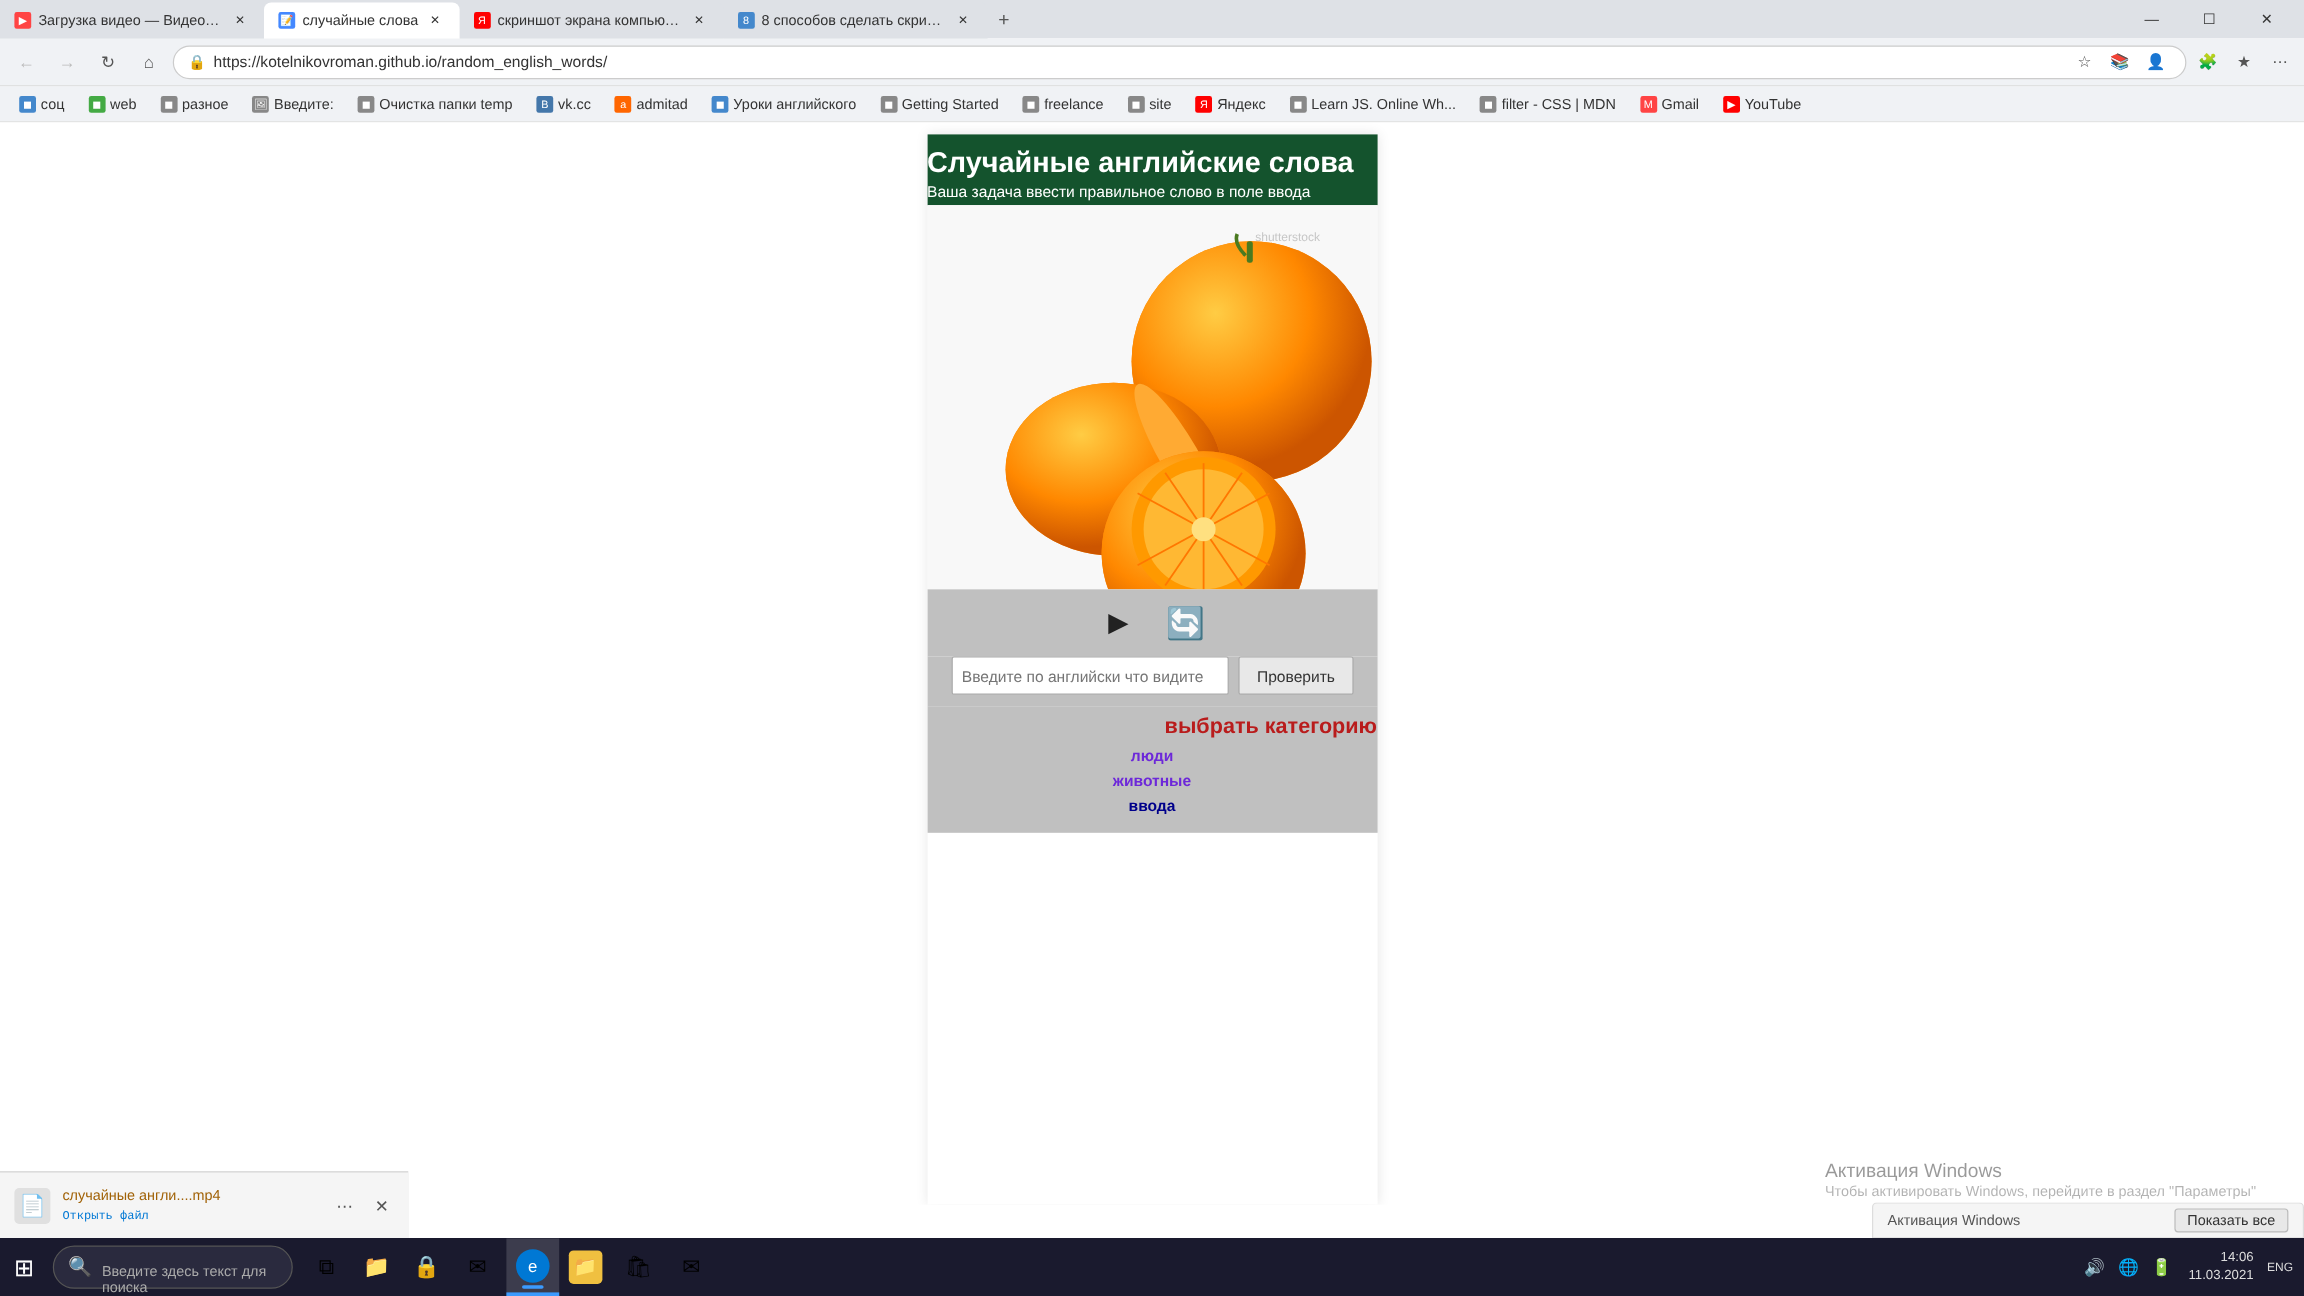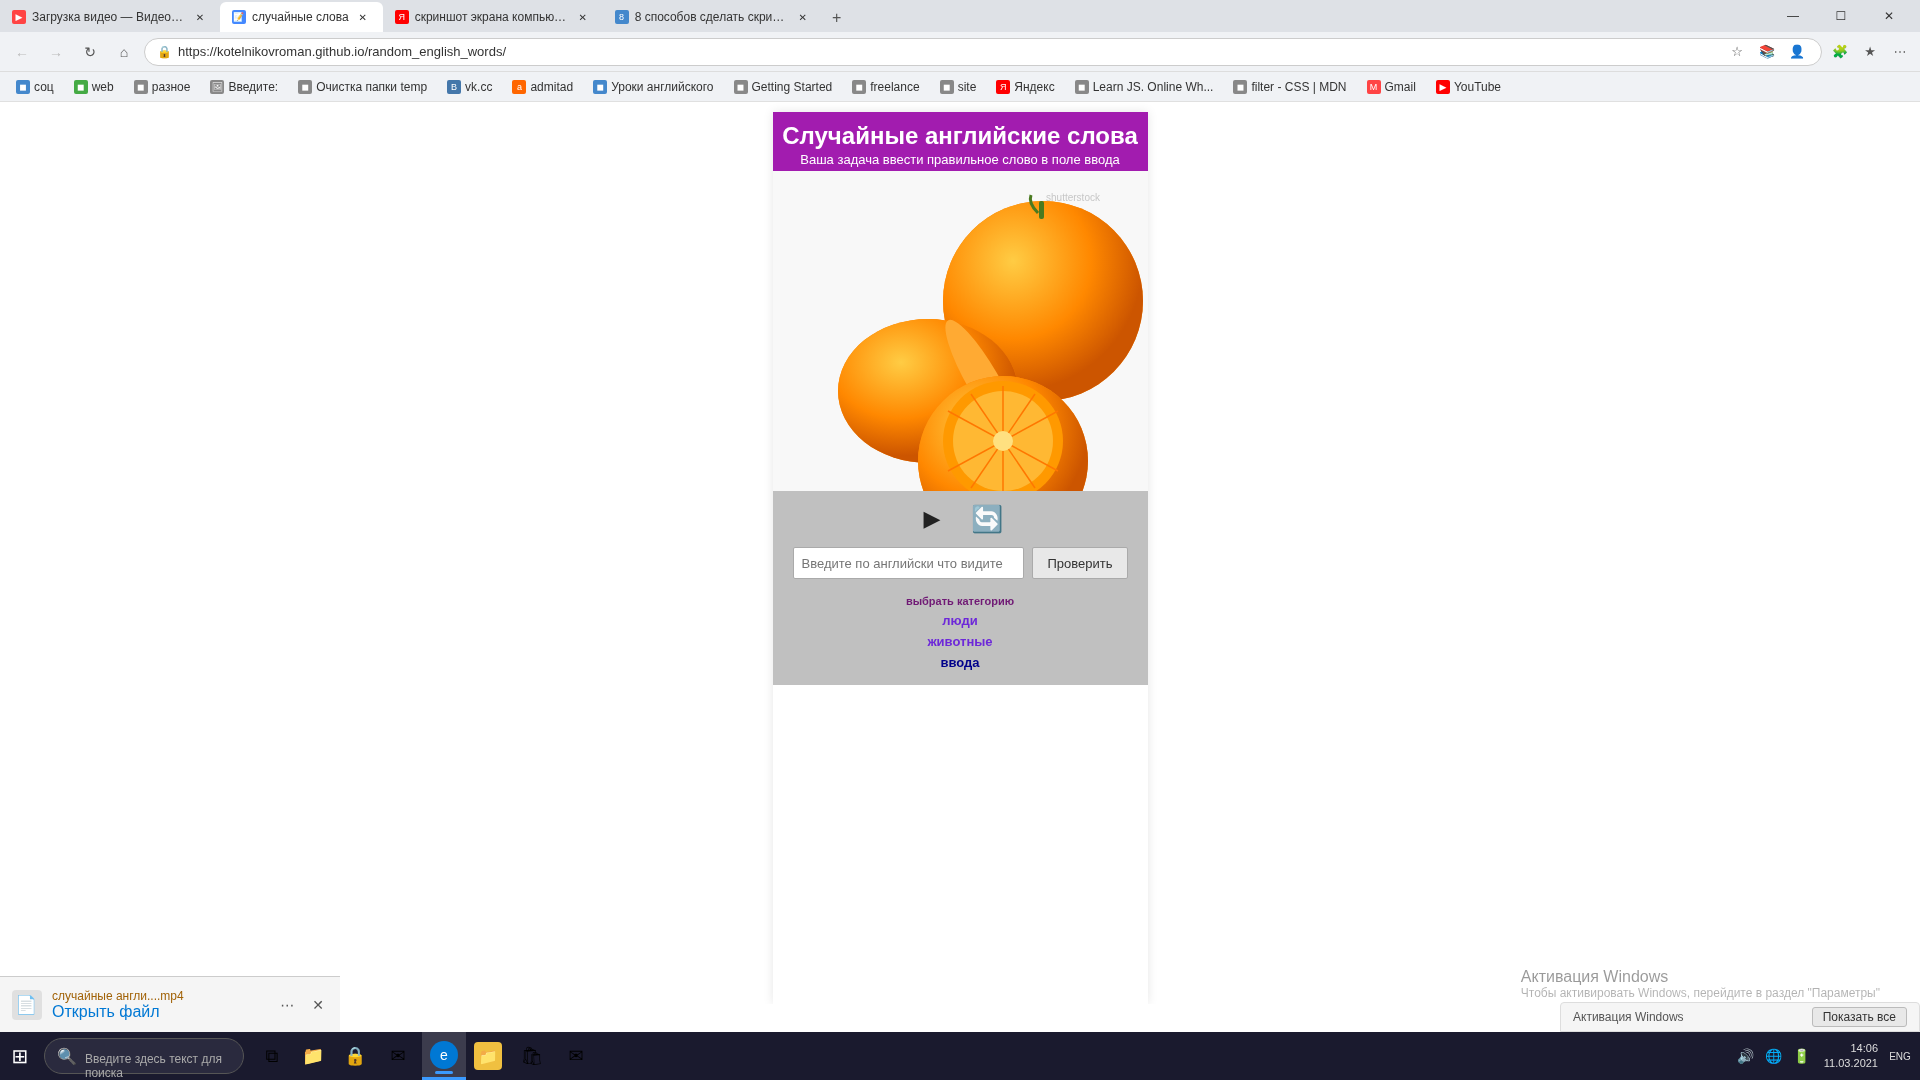--- a/index.html
+++ b/index.html
@@ -192,22 +192,22 @@
       overflow: hidden;
     }
 
     .app-container {
       width: 375px;
       background: #fff;
       box-shadow: 0 0 10px rgba(0,0,0,0.1);
     }
 
     .app-header {
-      background: #a21caf;
-      text-align: center;
+      background: #14532d;
+      text-align: left;
       padding: 10px 0 4px;
     }
     .app-title {
       font-size: 24px;
       font-weight: bold;
       color: #fff;
     }
     .app-subtitle {
       font-size: 13px;
       color: #fff;
@@ -277,24 +277,25 @@
       font-size: 13px;
       color: #333;
     }
 
     .category-area {
       background: #c0c0c0;
       text-align: center;
       padding: 6px 0 12px;
     }
     .category-title {
-      font-size: 11px;
+      font-size: 18px;
       font-weight: bold;
-      color: #701a75;
+      color: #b91c1c;
       margin-bottom: 4px;
+      text-align: right;
     }
     .category-link {
       display: block;
       font-size: 13px;
       color: #6d28d9;
       cursor: pointer;
       text-decoration: none;
       line-height: 1.6;
       font-weight: bold;
     }
@@ -454,24 +455,25 @@
       font-size: 18px;
     }
     .download-info {
       flex: 1;
     }
     .download-name {
       font-size: 12px;
       color: #a16207;
     }
     .download-link {
-      font-size: 16px;
+      font-size: 10px;
       color: #0078d4;
       cursor: pointer;
       text-decoration: none;
+      font-family: Liberation Mono, monospace;
     }
     .download-more {
       font-size: 14px;
       color: #555;
       cursor: pointer;
       padding: 4px;
     }
     .download-close {
       font-size: 14px;
       color: #555;

